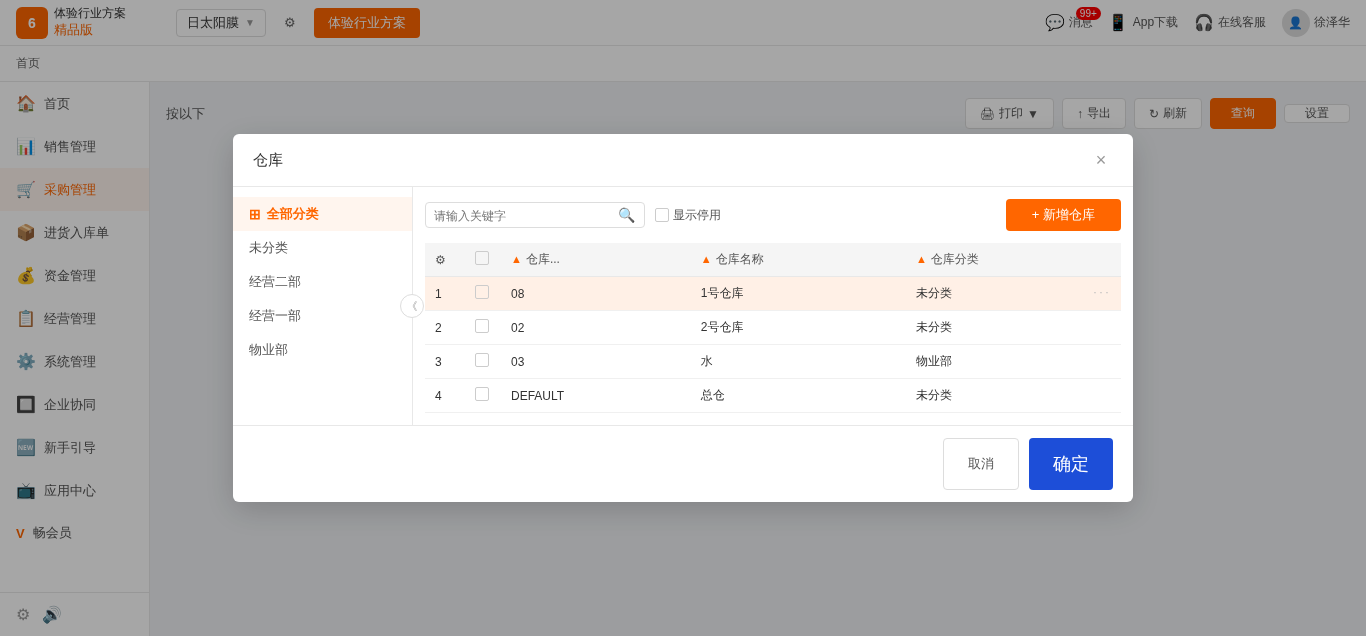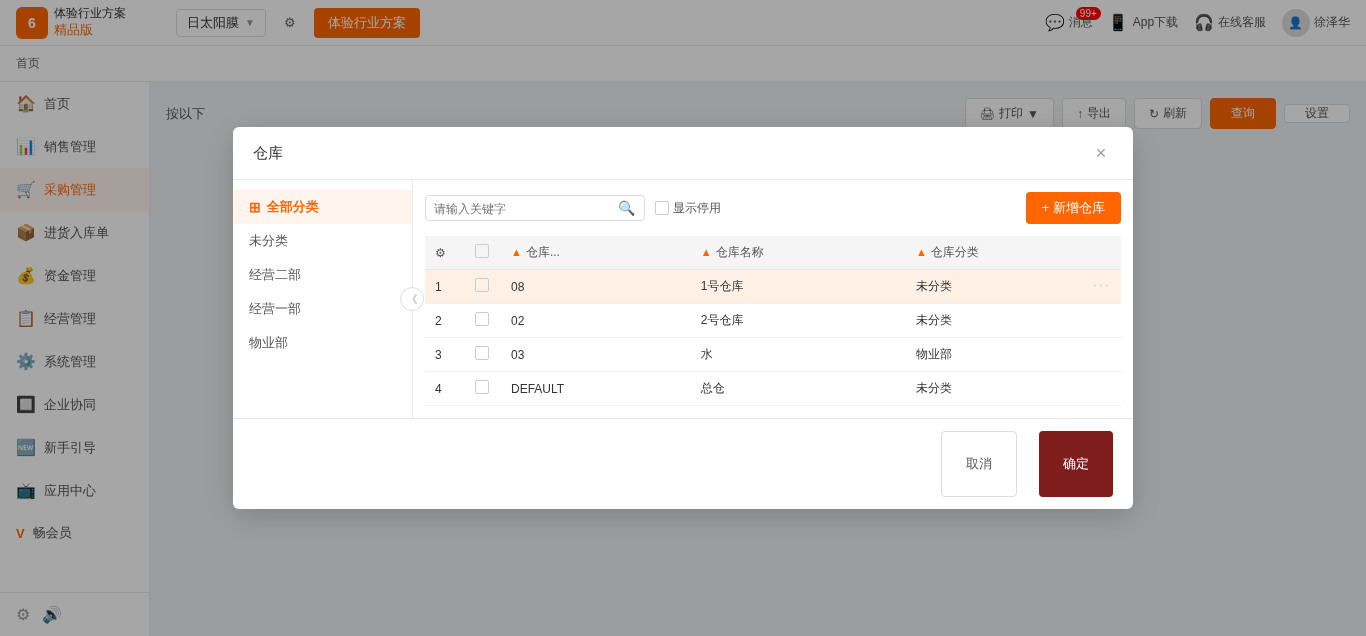--- a/index.html
+++ b/index.html
@@ -228,21 +228,21 @@
     .search-icon { color: #bbb; font-size: 14px; margin-left: 4px; }
     .show-disabled {
       display: flex; align-items: center; gap: 4px;
       font-size: 12px; color: #555;
     }
     .checkbox { width: 14px; height: 14px; border: 1px solid #ccc; border-radius: 2px; display: inline-block; }
     .add-btn {
       margin-left: auto;
       background: #f60; color: #fff;
       border: none; border-radius: 4px;
-      padding: 7px 16px;
+      padding: 7px 26px;
       cursor: pointer;
       font-size: 13px;
     }
 
     
     .data-table { width: 100%; border-collapse: collapse; font-size: 12px; }
     .data-table th {
       background: #f5f5f5;
       padding: 8px 10px;
       text-align: left;
@@ -284,31 +284,31 @@
       border: 1px solid #ddd; border-radius: 4px;
       font-size: 12px;
       padding: 0 4px;
       outline: none;
     }
 
     
     .modal-footer {
       padding: 12px 20px;
       border-top: 1px solid #e8e8e8;
-      display: flex; justify-content: flex-end; gap: 22px;
+      display: flex; justify-content: flex-end; gap: 10px;
     }
     .footer-cancel {
       padding: 7px 24px;
       border: 1px solid #ddd; border-radius: 4px;
       background: #fff; cursor: pointer; font-size: 13px; color: #555;
     }
     .footer-confirm {
-      padding: 24px 24px;
+      padding: 14px 24px;
       border: none; border-radius: 4px;
-      background: #7f1d1d; color: #fff; cursor: pointer; font-size: 13px;
+      background: #1d4ed8; color: #fff; cursor: pointer; font-size: 18px;
     }
 
     .more-dots { color: #bbb; letter-spacing: 2px; cursor: pointer; }
   </style>
 </head>
 <body>
 
 <div class="top-header">
   <div class="logo-area">
     <div class="logo-icon">

